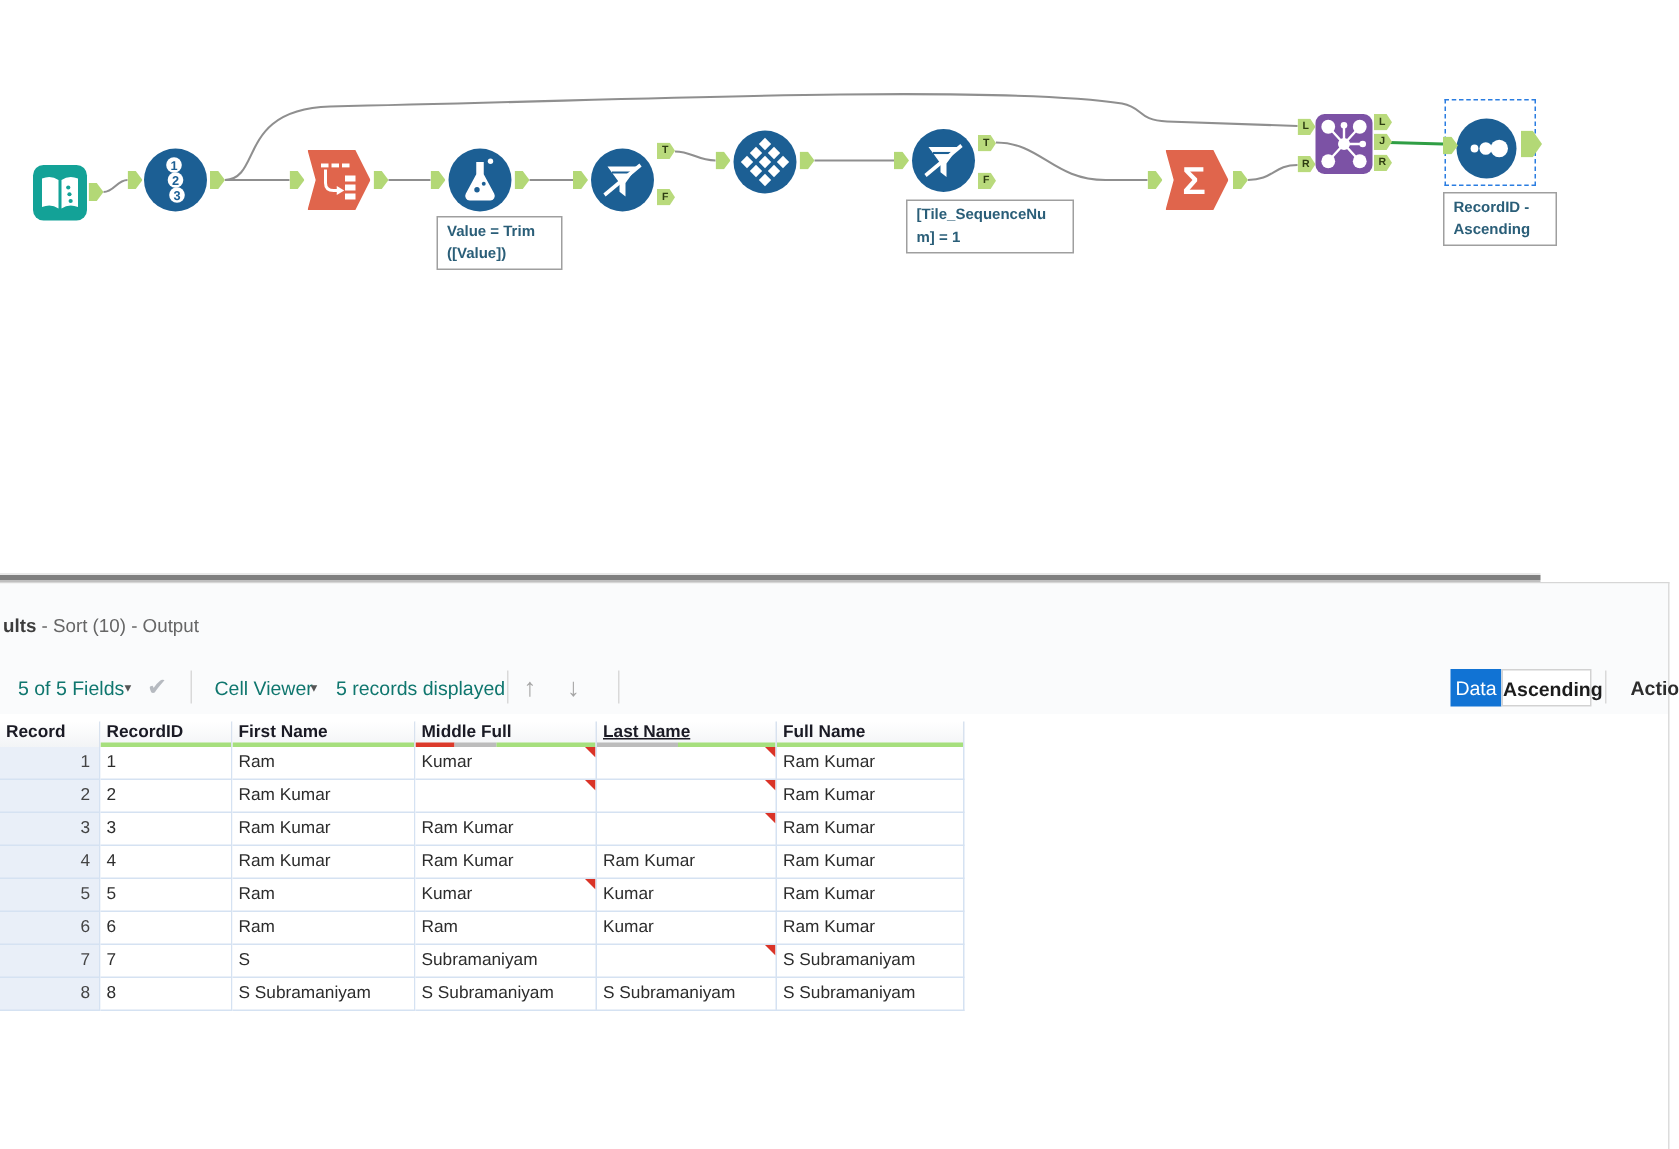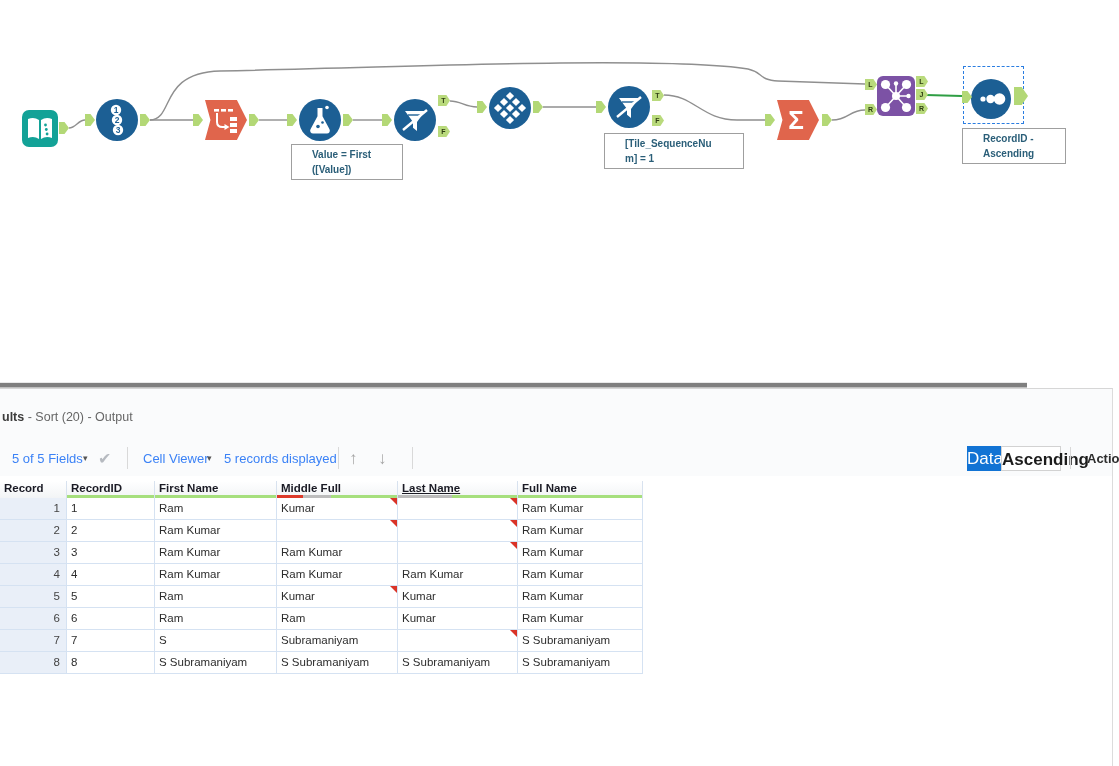--- a/index.html
+++ b/index.html
@@ -15,44 +15,44 @@
       clip-path:polygon(0 0,76% 0,100% 50%,76% 100%,0 100%,13% 50%);}
   .joinsq{width:38px;height:40px;border-radius:6px;background:#7c52a5;}
   .sigma{color:#fff;font-size:26px;font-weight:bold;line-height:1;margin-left:-4px;}
   .anchor{position:absolute;width:10px;height:12px;background:#b3d876;
       clip-path:polygon(0 0,55% 0,100% 50%,55% 100%,0 100%);}
   .anchor.lbl{width:12px;height:11px;background:#b9da7c;display:flex;align-items:center;
       justify-content:center;font-size:7px;font-weight:bold;color:#2e3d12;
       clip-path:polygon(0 0,70% 0,100% 50%,70% 100%,0 100%);padding-right:1px;box-sizing:border-box;}
   .anchor.big{width:14px;height:18px;}
   .anno{position:absolute;background:#fff;border:1px solid #9f9f9f;color:#2a5e78;
-      font-size:10px;font-weight:bold;line-height:1.5;padding:2px 20px;white-space:pre-line;}
+      font-size:10px;font-weight:bold;line-height:1.5;padding:2px 6px;white-space:pre-line;}
   .selbox{position:absolute;border:1px dashed #2a7de1;background:transparent;}
   
   #divider{position:absolute;left:0;top:382px;width:1027px;height:6px;
       background:linear-gradient(#e9e9e9 0 1px,#7f7f7f 1px 5px,#bfbfbf 5px 6px);}
   
   #results{position:absolute;left:0;top:388px;width:1113px;height:378px;background:#fff;
       border-top:1px solid #d6d6d6;border-right:1px solid #dcdcdc;box-sizing:border-box;}
   #results-top{position:absolute;left:0;top:0;width:100%;height:87px;background:#fafbfc;}
   .rtitle{position:absolute;left:2px;top:21px;font-size:12.5px;color:#666;}
   .rtitle b{color:#3d3d3d;}
-  .titem{position:absolute;top:57px;height:25px;line-height:25px;font-size:13px;color:#3b82f6;}
+  .titem{position:absolute;top:57px;height:25px;line-height:25px;font-size:13px;color:#0f766e;}
   .caret{font-size:9px;color:#555;}
   .vsep{position:absolute;top:58px;width:1px;height:22px;background:#d9d9d9;}
   .navarrow{font-size:17px;color:#a5a5a5;}
   #searchbox{position:absolute;left:728px;top:57px;width:235px;height:25px;background:#eff1f4;
       border-radius:3px;display:flex;align-items:center;box-sizing:border-box;padding-left:9px;}
   .mag{width:8px;height:8px;border:1.4px solid #5c6670;border-radius:50%;position:relative;flex:none;}
   .mag::after{content:"";position:absolute;left:7px;top:7px;width:4px;height:1.4px;background:#5c6670;
       transform:rotate(45deg);transform-origin:0 0;}
   #searchbox input{border:none;outline:none;background:transparent;font-family:"Liberation Sans",sans-serif;
       font-size:12.5px;color:#333;margin-left:7px;width:180px;}
   #searchbox input::placeholder{color:#5e6a76;opacity:1;}
-  .btn{position:absolute;top:57px;height:25px;line-height:25px;text-align:center;font-size:17px;
+  .btn{position:absolute;top:57px;height:25px;line-height:25px;text-align:center;font-size:13px;
       box-sizing:border-box;}
   #btn-data{left:967px;width:34px;background:#1173d4;color:#fff;}
   #btn-meta{left:1001px;width:60px;background:#fff;border:1px solid #d2d2d2;color:#1c1c1c;font-weight:bold;}
   #actions{left:1087px;font-weight:bold;color:#2d2d2d;white-space:nowrap;}
   
   #table{position:absolute;left:0;top:92px;}
   #thead{display:flex;height:17px;}
   .hcell{position:relative;box-sizing:border-box;height:17px;background:linear-gradient(#fff,#f2f4f6);
       border-right:1px solid #d8e2ef;font-size:11.5px;font-weight:bold;color:#1a1a24;
       padding-left:4px;line-height:15px;white-space:nowrap;overflow:hidden;}
@@ -129,21 +129,21 @@
   <div class="tool circle" style="left:299px;top:99px">
     <svg width="42" height="42" viewBox="0 0 42 42">
       <path fill="#fff" d="M18.5 9 h5 v8.2 l7 13 a3 3 0 0 1 -2.6 4.4 H14.1 a3 3 0 0 1 -2.6 -4.4 l7 -13 z"></path>
       <circle cx="28" cy="8.5" r="1.8" fill="#fff"></circle>
       <circle cx="19" cy="27.5" r="1.8" fill="#1c5f94"></circle>
       <circle cx="23.5" cy="23.5" r="1.3" fill="#1c5f94"></circle>
     </svg>
   </div>
   <div class="anchor" style="left:287px;top:114px"></div>
   <div class="anchor" style="left:343px;top:114px"></div>
-  <div class="anno" style="left:291px;top:144px;width:70px">Value = First
+  <div class="anno" style="left:291px;top:144px;width:70px">Value = Trim
 ([Value])</div>
 
   <div class="tool circle" style="left:394px;top:99px">
     <svg width="42" height="42" viewBox="0 0 42 42">
       <path fill="#fff" d="M11 12 h20 l-8 11 v9 l-4 -3.2 v-5.8 z"></path>
       <path stroke="#1c5f94" stroke-width="1.4" fill="none" d="M14 16 L28 16"></path>
       <path stroke="#fff" stroke-width="2.4" d="M9 31 L33 11"></path>
     </svg>
   </div>
   <div class="anchor" style="left:382px;top:114px"></div>
@@ -220,21 +220,21 @@
   <div class="anchor" style="left:962px;top:91px"></div>
   <div class="anchor big" style="left:1014px;top:87px"></div>
   <div class="anno" style="left:962px;top:128px;width:62px">RecordID -
 Ascending</div>
 </div>
 
 <div id="divider"></div>
 
 <div id="results">
   <div id="results-top">
-    <div class="rtitle"><b>ults</b><span> - Sort (20) - Output</span></div>
+    <div class="rtitle"><b>ults</b><span> - Sort (10) - Output</span></div>
 
     <div class="titem" style="left:12px">5 of 5 Fields</div>
     <div class="titem caret" style="left:83px">▾</div>
     <div class="titem" style="left:98px;color:#b6bac0;font-size:16px">✔</div>
     <div class="vsep" style="left:127px"></div>
     <div class="titem" style="left:143px">Cell Viewer</div>
     <div class="titem caret" style="left:207px">▾</div>
     <div class="titem" style="left:224px">5 records displayed</div>
     <div class="vsep" style="left:338px"></div>
     <div class="titem navarrow" style="left:349px">↑</div>

